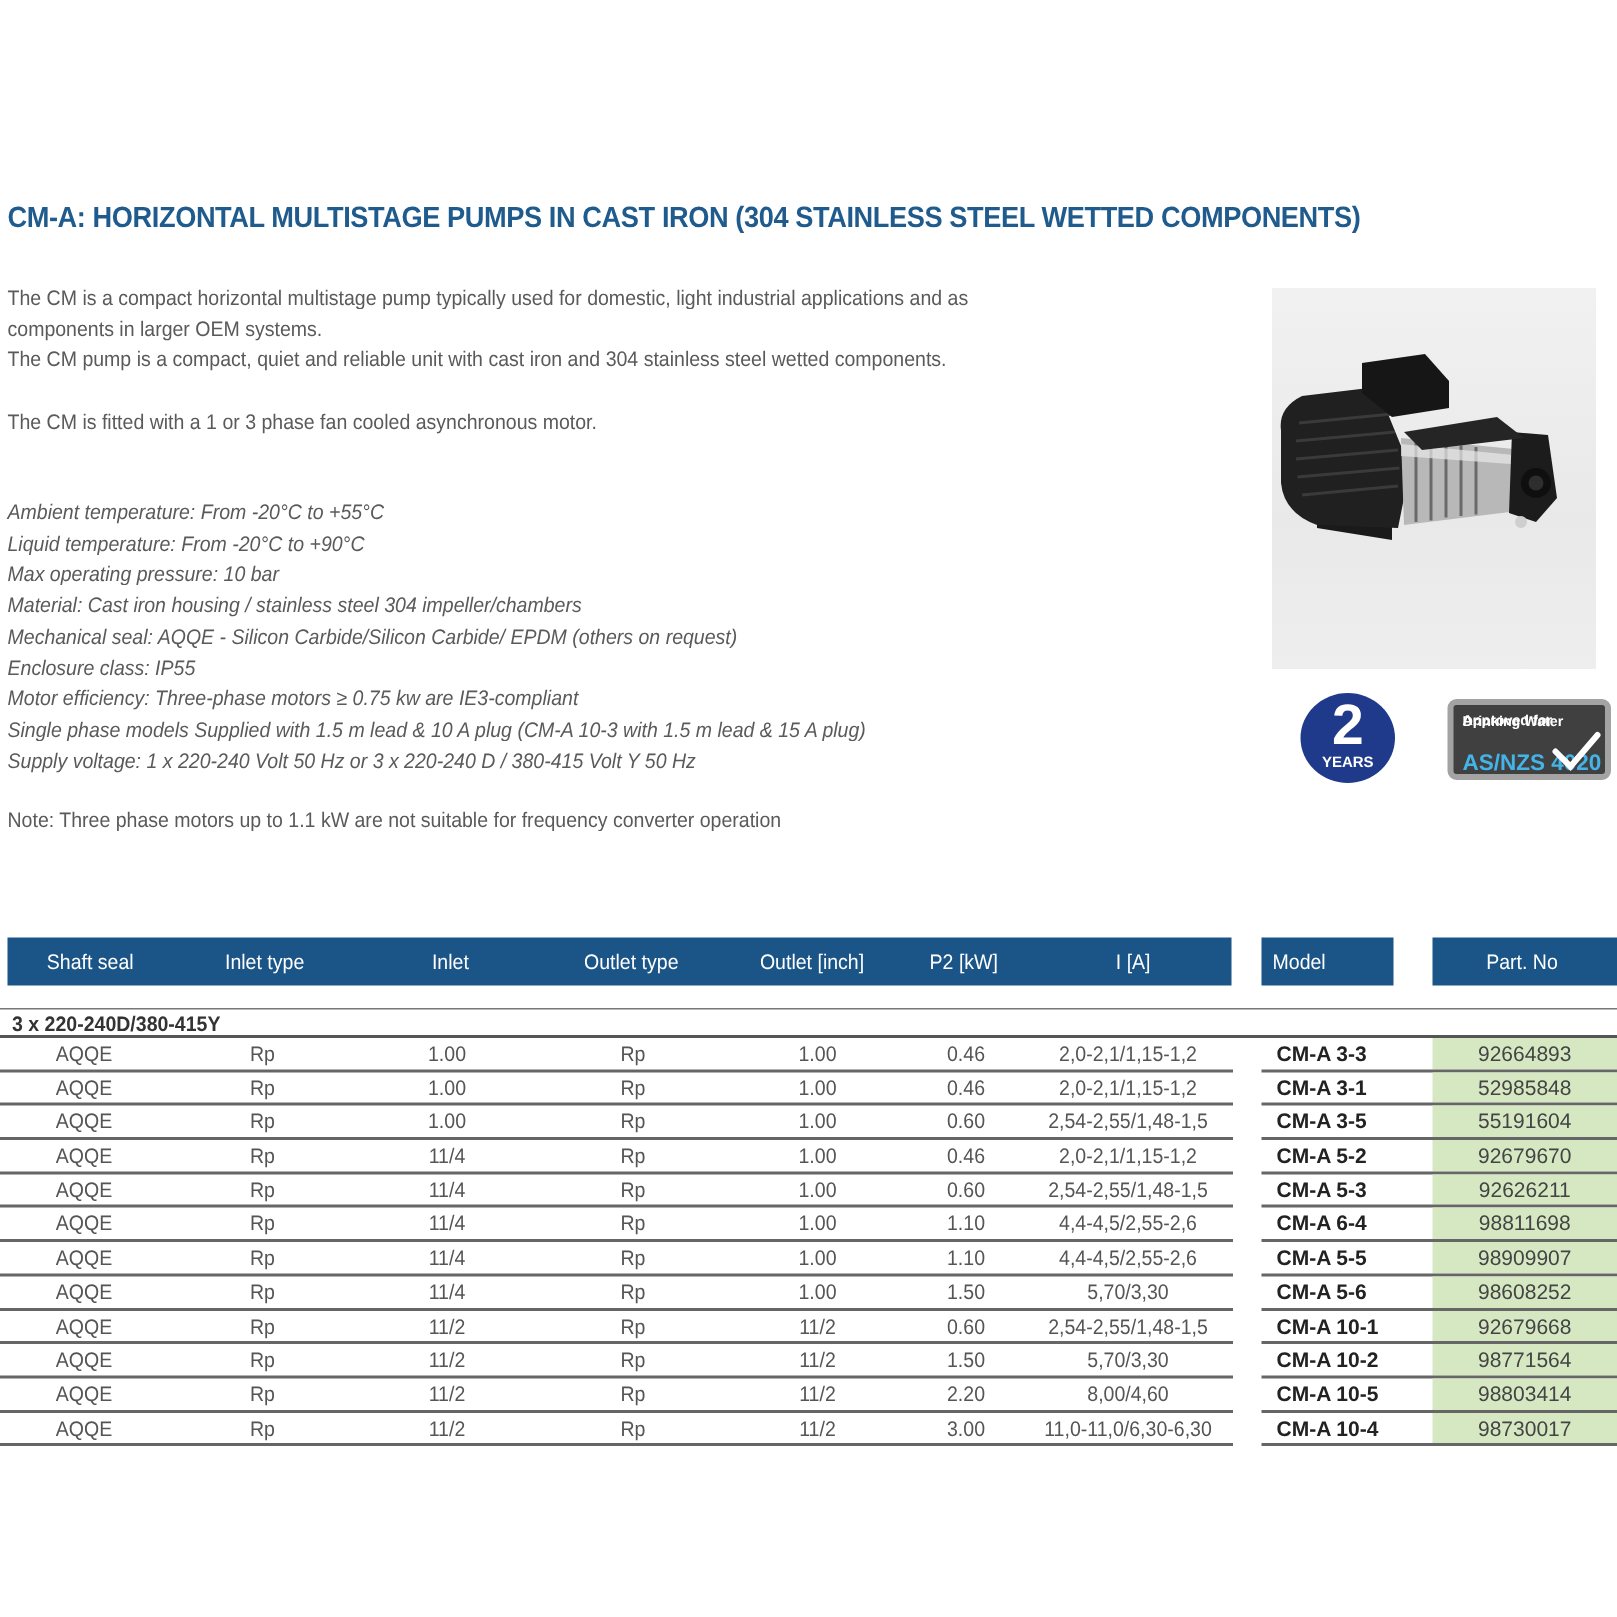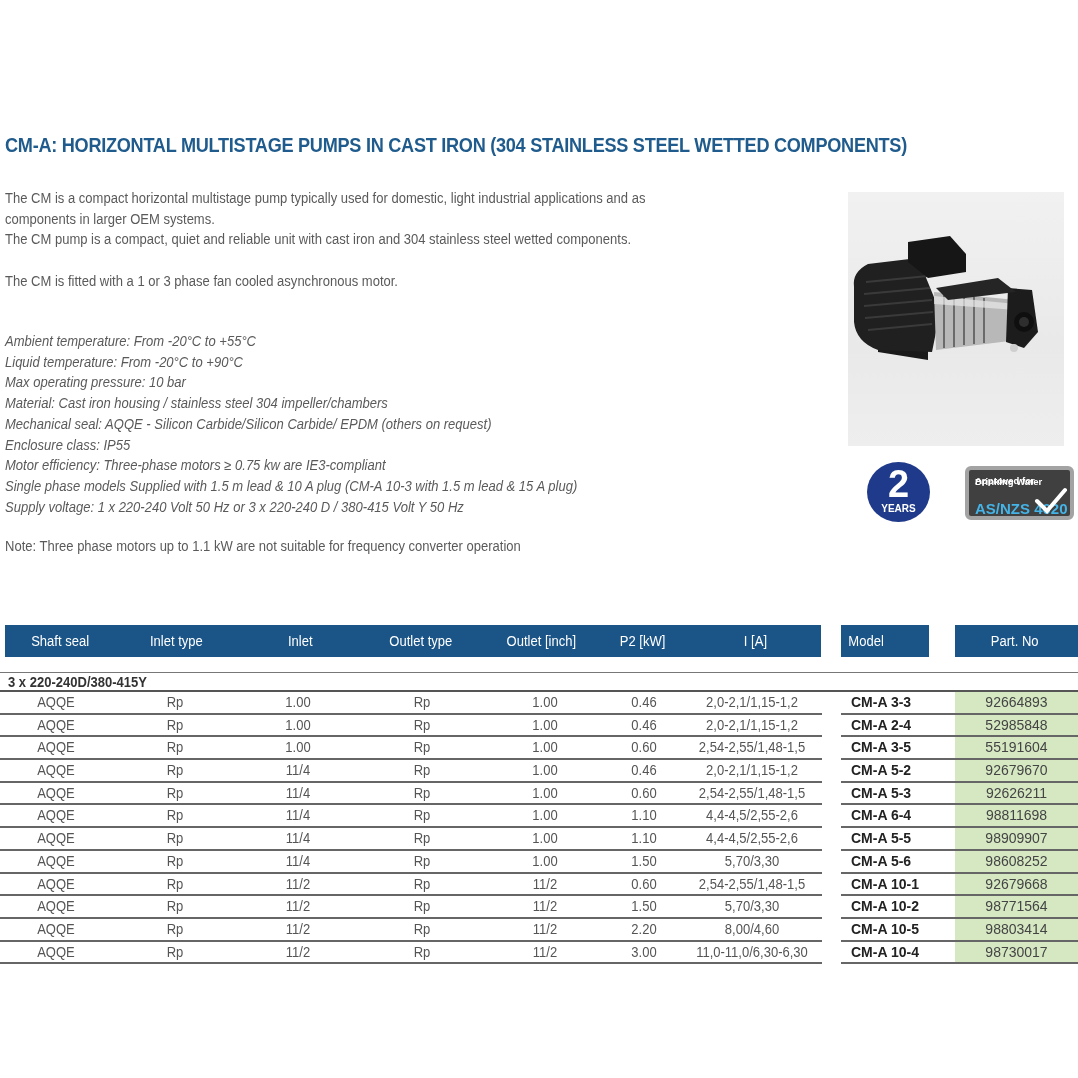--- a/index.html
+++ b/index.html
@@ -172,21 +172,21 @@
       <div class="br"></div>
     </div>
     <div class="row">
       <span style="left: 56px;">AQQE</span>
       <span style="left: 175px;">Rp</span>
       <span style="left: 298px;">1.00</span>
       <span style="left: 422px;">Rp</span>
       <span style="left: 545px;">1.00</span>
       <span style="left: 644px;">0.46</span>
       <span style="left: 752px;">2,0-2,1/1,15-1,2</span>
-      <span class="model">CM-A 2-4</span>
+      <span class="model">CM-A 3-1</span>
       <span class="part">52985848</span>
       <div class="bl"></div>
       <div class="br"></div>
     </div>
     <div class="row">
       <span style="left: 56px;">AQQE</span>
       <span style="left: 175px;">Rp</span>
       <span style="left: 298px;">1.00</span>
       <span style="left: 422px;">Rp</span>
       <span style="left: 545px;">1.00</span>

